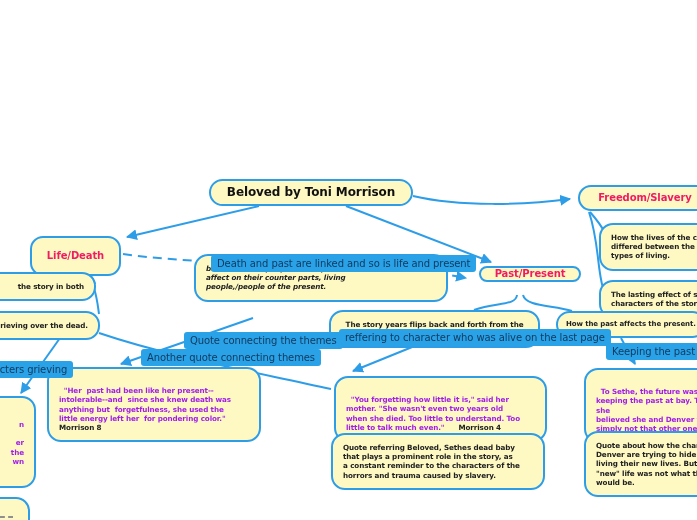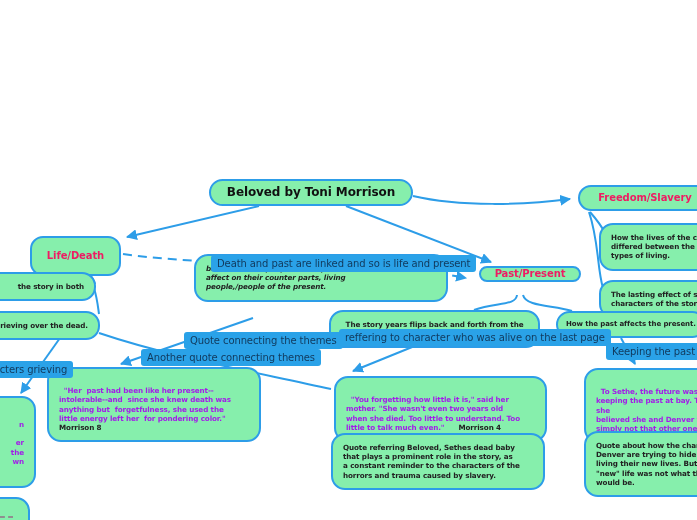--- a/index.html
+++ b/index.html
@@ -11,21 +11,21 @@
   }
   html,body{margin:0;padding:0;}
   body{
     width:697px;height:520px;position:relative;overflow:hidden;
     background:#ffffff;
     font-family:"DejaVu Sans","Liberation Sans",sans-serif;
   }
   #edges{position:absolute;left:0;top:0;z-index:1;pointer-events:none;}
   .node{
     position:absolute;z-index:2;box-sizing:border-box;
-    background:#86efac;border:2px solid var(--blue);border-radius:14px;
+    background:#fef9c3;border:2px solid var(--blue);border-radius:14px;
     color:var(--ink);font-weight:bold;font-size:7.2px;line-height:1.28;
     letter-spacing:-0.1px;padding:8px 10px;white-space:pre-wrap;
   }
   .topic{
     display:flex;align-items:center;justify-content:center;
     color:var(--pink);font-size:10px;white-space:nowrap;padding:0 6px;
     border-radius:13px;
   }
   .title-node{
     display:flex;align-items:center;justify-content:center;

